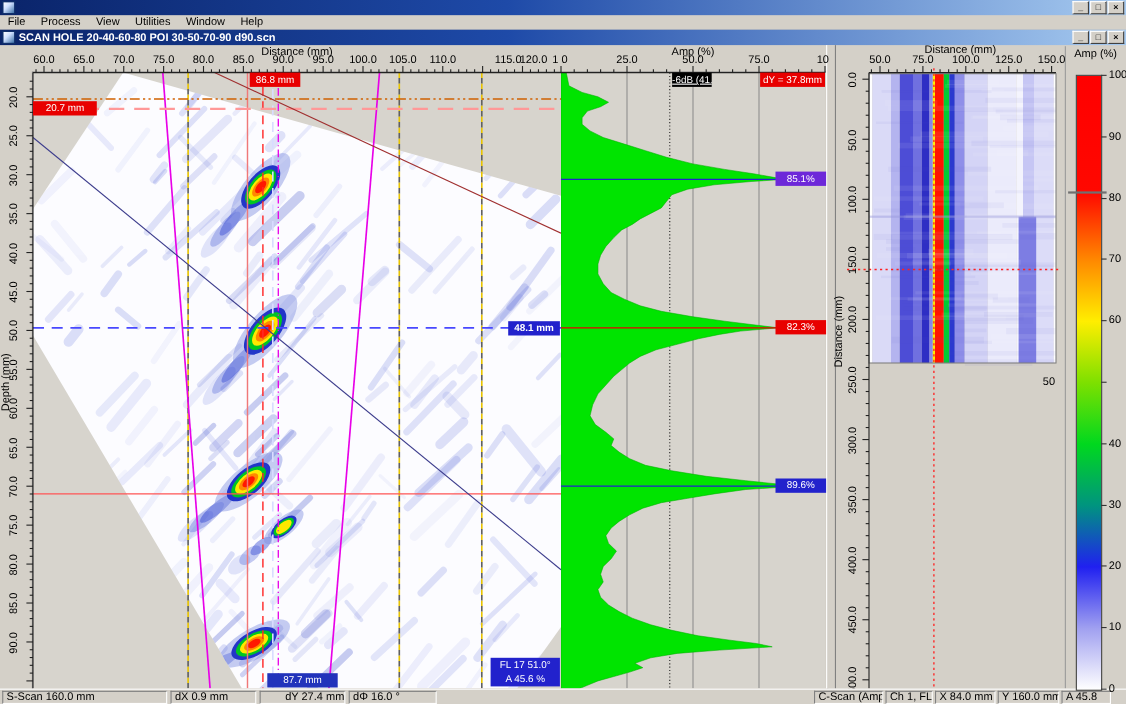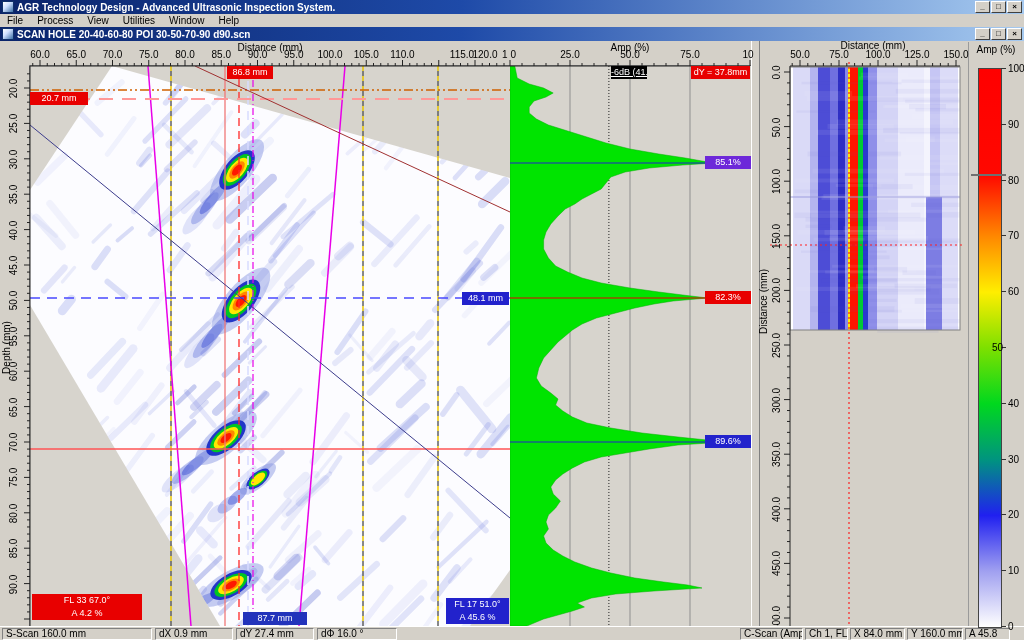--- a/index.html
+++ b/index.html
@@ -27,21 +27,20 @@
   .seg{position:absolute;top:628px;height:12px;background:#d4d0c8;border:1px solid;
         border-color:#808080 #fff #fff #808080;font-size:10px;line-height:10px;padding:0 0 0 3px;
         box-sizing:border-box;white-space:nowrap;overflow:hidden;z-index:5;}
 </style>
 </head>
 <body>
 
 <div id="win">
   <div class="tbar" style="top:0;">
     <div class="appico"></div>
-    <span>AGR Technology Design - Advanced Ultrasonic Inspection System.</span>
     <div class="wbtns">
         <div class="wbtn">_</div>
         <div class="wbtn">□</div>
         <div class="wbtn">×</div>
       </div>
   </div>
   <div id="menubar">
       <span class="mitem">File</span>
       <span class="mitem">Process</span>
       <span class="mitem">View</span>
@@ -629,26 +628,22 @@
         <line x1="315" y1="0" x2="269" y2="560" stroke="#e800e8" stroke-width="1.5"></line>
         <line x1="0" y1="24" x2="480" y2="24" stroke="#d06000" stroke-width="1.5" stroke-dasharray="9 3 2 3 2 3"></line>
         <line x1="0" y1="33" x2="480" y2="33" stroke="#ff9898" stroke-width="2" stroke-dasharray="14 9"></line>
         <line x1="0" y1="232" x2="480" y2="232" stroke="#4848ff" stroke-width="1.5" stroke-dasharray="10 7"></line>
         <line x1="0" y1="383" x2="480" y2="383" stroke="#ff5454" stroke-width="1.3"></line>
         <line x1="165" y1="0" x2="480" y2="146" stroke="#a03030" stroke-width="1"></line>
         <line x1="0" y1="59" x2="480" y2="452" stroke="#3c3c8c" stroke-width="1"></line>
       </svg></div>
     <div class="mark-label" style="position: absolute; left: 227px; top: 66px; width: 46px; height: 13px; background: rgb(232, 0, 0);">86.8 mm</div>
     <div class="mark-label" style="position: absolute; left: 30px; top: 92px; width: 58px; height: 13px; background: rgb(232, 0, 0);">20.7 mm</div>
-    <div class="mark-label" style="position: absolute; left: 462px; top: 292px; width: 47px; height: 13px; background: rgb(34, 34, 204);">48.1 mm</div>
+    <div class="mark-label" style="position: absolute; left: 462px; top: 292px; width: 47px; height: 13px; background: rgb(34, 34, 204); font-weight: bold;">48.1 mm</div>
     <div class="mark-label" style="position: absolute; left: 243px; top: 612px; width: 64px; height: 13px; background: rgb(34, 51, 187);">87.7 mm</div>
-    <div class="meas-box" style="position: absolute; left: 32px; top: 594px; width: 110px; background: rgb(232, 0, 0);">
-      <div>FL 33  67.0°</div>
-      <div>A 4.2 %</div>
-    </div>
     <div class="meas-box" style="position: absolute; left: 446px; top: 598px; width: 63px; background: rgb(34, 34, 204);">
       <div>FL 17  51.0°</div>
       <div>A 45.6 %</div>
     </div>
     <div style="position: absolute; left: 510px; top: 66px; width: 240px; height: 560px; z-index: 1;"><svg viewBox="0 0 240 560" width="240" height="560">
         <rect x="0" y="0" width="240" height="560" fill="#d7d4cd"></rect>
         <line x1="60" y1="0" x2="60" y2="560" stroke="#8f8f8f" stroke-width="1"></line>
         <line x1="120" y1="0" x2="120" y2="560" stroke="#8f8f8f" stroke-width="1"></line>
         <line x1="180" y1="0" x2="180" y2="560" stroke="#8f8f8f" stroke-width="1"></line>
         <line x1="98.88000000000001" y1="0" x2="98.88000000000001" y2="560" stroke="#222" stroke-width="1" stroke-dasharray="1 2"></line>
@@ -774,34 +769,34 @@
     <div style="position: absolute; left: 1008px; top: 63px; font-size: 10px; z-index: 7;">100</div>
     <div style="position: absolute; left: 1001px; top: 123.8px; width: 5px; height: 1px; background: rgb(51, 51, 51); z-index: 7;"></div>
     <div style="position: absolute; left: 1008px; top: 118.8px; font-size: 10px; z-index: 7;">90</div>
     <div style="position: absolute; left: 1001px; top: 179.6px; width: 5px; height: 1px; background: rgb(51, 51, 51); z-index: 7;"></div>
     <div style="position: absolute; left: 1008px; top: 174.6px; font-size: 10px; z-index: 7;">80</div>
     <div style="position: absolute; left: 1001px; top: 235.4px; width: 5px; height: 1px; background: rgb(51, 51, 51); z-index: 7;"></div>
     <div style="position: absolute; left: 1008px; top: 230.4px; font-size: 10px; z-index: 7;">70</div>
     <div style="position: absolute; left: 1001px; top: 291.2px; width: 5px; height: 1px; background: rgb(51, 51, 51); z-index: 7;"></div>
     <div style="position: absolute; left: 1008px; top: 286.2px; font-size: 10px; z-index: 7;">60</div>
     <div style="position: absolute; left: 1001px; top: 347px; width: 5px; height: 1px; background: rgb(51, 51, 51); z-index: 7;"></div>
-    <div style="position: absolute; left: 948px; top: 342px; font-size: 10px; z-index: 7; margin-left: 44px;">50</div>
+    <div style="position: absolute; left: 948px; top: 342px; font-size: 10px; z-index: 7;">50</div>
     <div style="position: absolute; left: 1001px; top: 402.8px; width: 5px; height: 1px; background: rgb(51, 51, 51); z-index: 7;"></div>
     <div style="position: absolute; left: 1008px; top: 397.8px; font-size: 10px; z-index: 7; text-align: right;">40</div>
     <div style="position: absolute; left: 1001px; top: 458.6px; width: 5px; height: 1px; background: rgb(51, 51, 51); z-index: 7;"></div>
     <div style="position: absolute; left: 1008px; top: 453.6px; font-size: 10px; z-index: 7;">30</div>
     <div style="position: absolute; left: 1001px; top: 514.4px; width: 5px; height: 1px; background: rgb(51, 51, 51); z-index: 7;"></div>
     <div style="position: absolute; left: 1008px; top: 509.4px; font-size: 10px; z-index: 7;">20</div>
     <div style="position: absolute; left: 1001px; top: 570.2px; width: 5px; height: 1px; background: rgb(51, 51, 51); z-index: 7;"></div>
     <div style="position: absolute; left: 1008px; top: 565.2px; font-size: 10px; z-index: 7;">10</div>
     <div style="position: absolute; left: 1001px; top: 626px; width: 5px; height: 1px; background: rgb(51, 51, 51); z-index: 7;"></div>
     <div style="position: absolute; left: 1008px; top: 621px; font-size: 10px; z-index: 7;">0</div>
     <div style="position: absolute; left: 0px; top: 626px; width: 1024px; height: 14px; background: rgb(212, 208, 200); border-top: 1px solid rgb(255, 255, 255); z-index: 4;"></div>
     <div class="seg" style="position: absolute; left: 2px; width: 150px;">S-Scan  160.0 mm</div>
     <div class="seg" style="position: absolute; left: 155px; width: 78px;">dX 0.9 mm</div>
-    <div class="seg" style="position: absolute; left: 236px; width: 78px;">dY 27.4 mm</div>
+    <div class="seg" style="position: absolute; left: 236px; width: 78px; text-align: right;">dY 27.4 mm</div>
     <div class="seg" style="position: absolute; left: 317px; width: 80px;">dΦ 16.0 °</div>
     <div class="seg" style="position: absolute; left: 740px; width: 63px;">C-Scan (Amp)</div>
     <div class="seg" style="position: absolute; left: 805px; width: 43px;">Ch 1, FL 7</div>
     <div class="seg" style="position: absolute; left: 850px; width: 55px;">X  84.0 mm</div>
     <div class="seg" style="position: absolute; left: 907px; width: 56px;">Y  160.0 mm</div>
     <div class="seg" style="position: absolute; left: 965px; width: 45px;">A  45.8</div>
   </div>
 
 </body></html>

